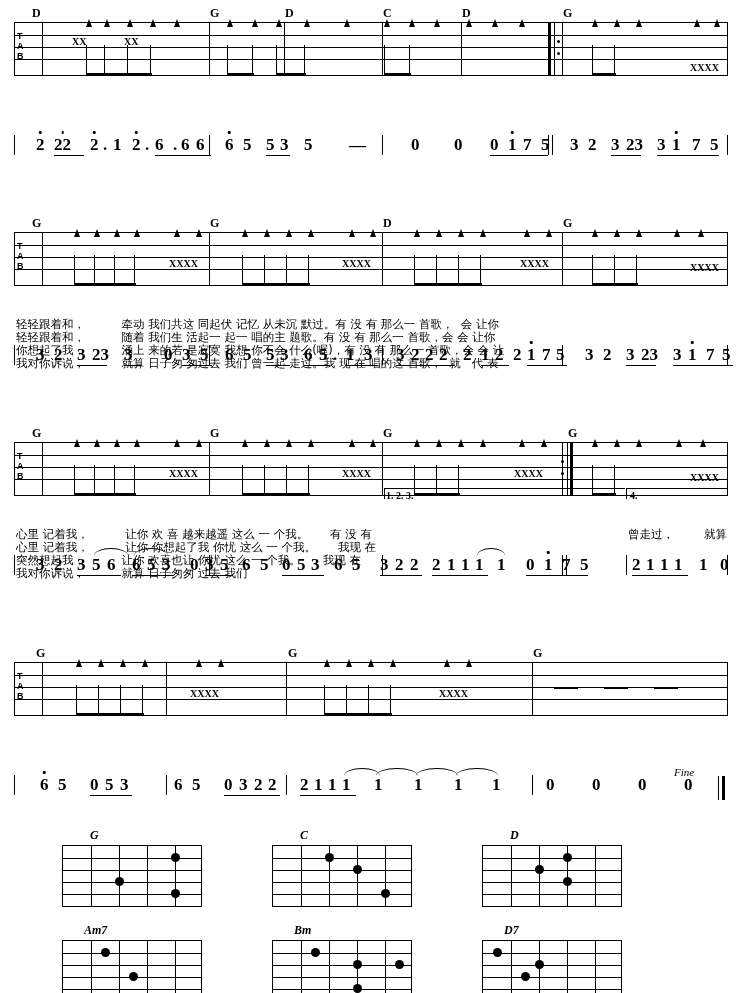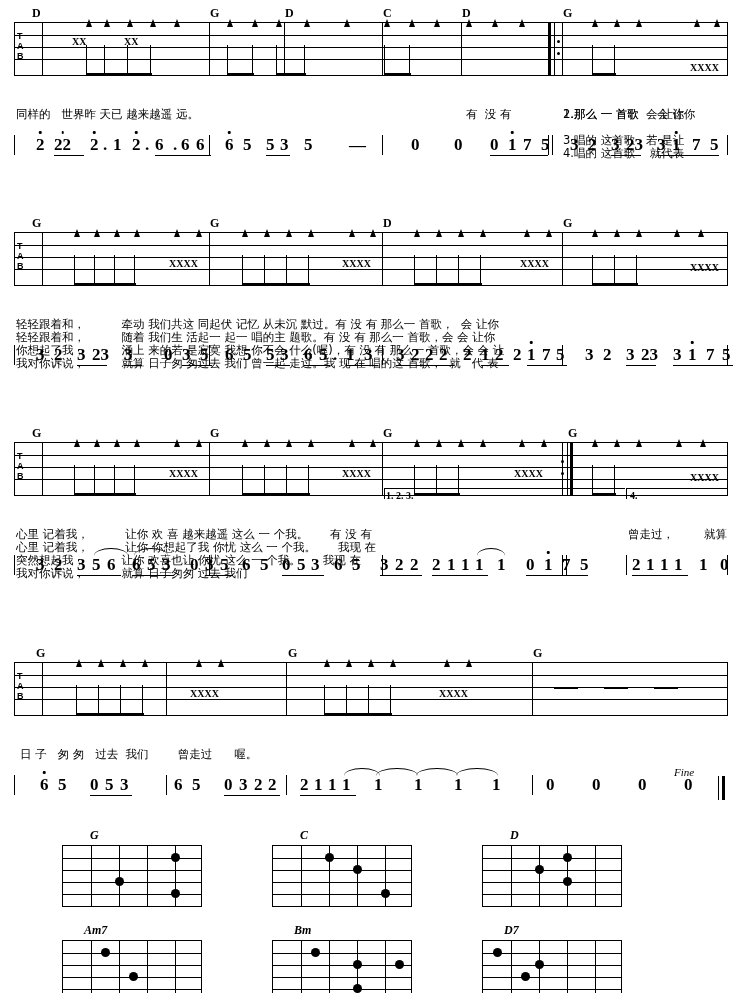--- a/index.html
+++ b/index.html
@@ -182,28 +182,20 @@
     <div class="num" style="left:597px">3</div>
     <div class="num" style="left:612px">23</div>
     <div class="num" style="left:643px">3</div>
     <div class="num" style="left:658px"><span class="dotu"></span>1</div>
     <div class="num" style="left:678px">7</div>
     <div class="num" style="left:696px">5</div>
     <div class="underline" style="left:597px;top:19px;width:30px"></div>
     <div class="underline" style="left:643px;top:19px;width:62px"></div>
   </div>
 
-  <div class="lyrics" style="position:absolute;top:100px;left:0;width:714px;height:60px;">
-    <div class="lyr" style="left:2px;top:0">同样的   世界昨 天已 越来越遥 远。</div>
-    <div class="lyr" style="left:452px;top:0">有  没 有</div>
-    <div class="lyr" style="left:549px;top:0">1.那么 一 首歌     会 让你</div>
-    <div class="lyr" style="left:549px;top:13">2.那么 一 首歌  会 让你</div>
-    <div class="lyr" style="left:549px;top:26px">3.唱的 这首歌   若 是让</div>
-    <div class="lyr" style="left:549px;top:39px">4.唱的 这首歌    就代表</div>
-  </div>
 </div>
 
 <div class="system" style="position:absolute;left:14px;top:218px;width:714px;">
   <div class="chord" style="left:18px;top:-2px;">G</div>
   <div class="chord" style="left:196px;top:-2px;">G</div>
   <div class="chord" style="left:369px;top:-2px;">D</div>
   <div class="chord" style="left:549px;top:-2px;">G</div>
 
   <div class="staff" style="top:14px;">
     <div class="ln l1"></div>
@@ -572,23 +564,20 @@
     <div class="tie" style="left:330px;top:-8px;width:36px"></div>
     <div class="tie" style="left:362px;top:-8px;width:42px"></div>
     <div class="tie" style="left:402px;top:-8px;width:42px"></div>
     <div class="tie" style="left:442px;top:-8px;width:42px"></div>
     <div class="num" style="left:532px">0</div>
     <div class="num" style="left:578px">0</div>
     <div class="num" style="left:624px">0</div>
     <div class="num" style="left:670px">0</div>
   </div>
 
-  <div class="lyrics" style="position:absolute;top:100px;left:0;width:714px;height:20px;">
-    <div class="lyr" style="left:6px;top:0">日 子   匆 匆   过去  我们        曾走过      喔。</div>
-  </div>
   <div class="fine" style="left:660px;top:118px">Fine</div>
 </div>
 
 <div class="diagrams">
 
   <div class="cd" style="left:62px;top:25px;">
     <div class="nm" style="left:28px">G</div>
     <div class="grid">
       <div class="v" style="left:28px"></div>
           <div class="v" style="left:56px"></div>

